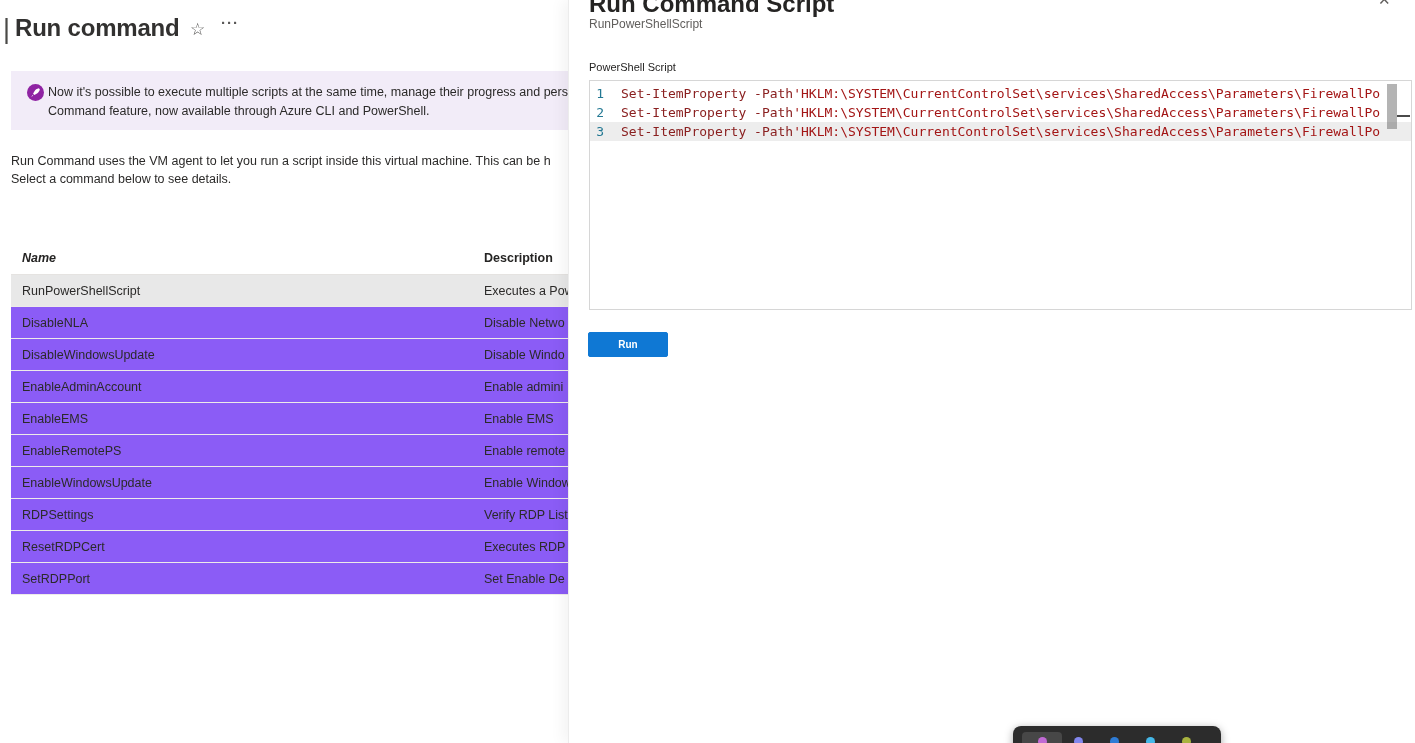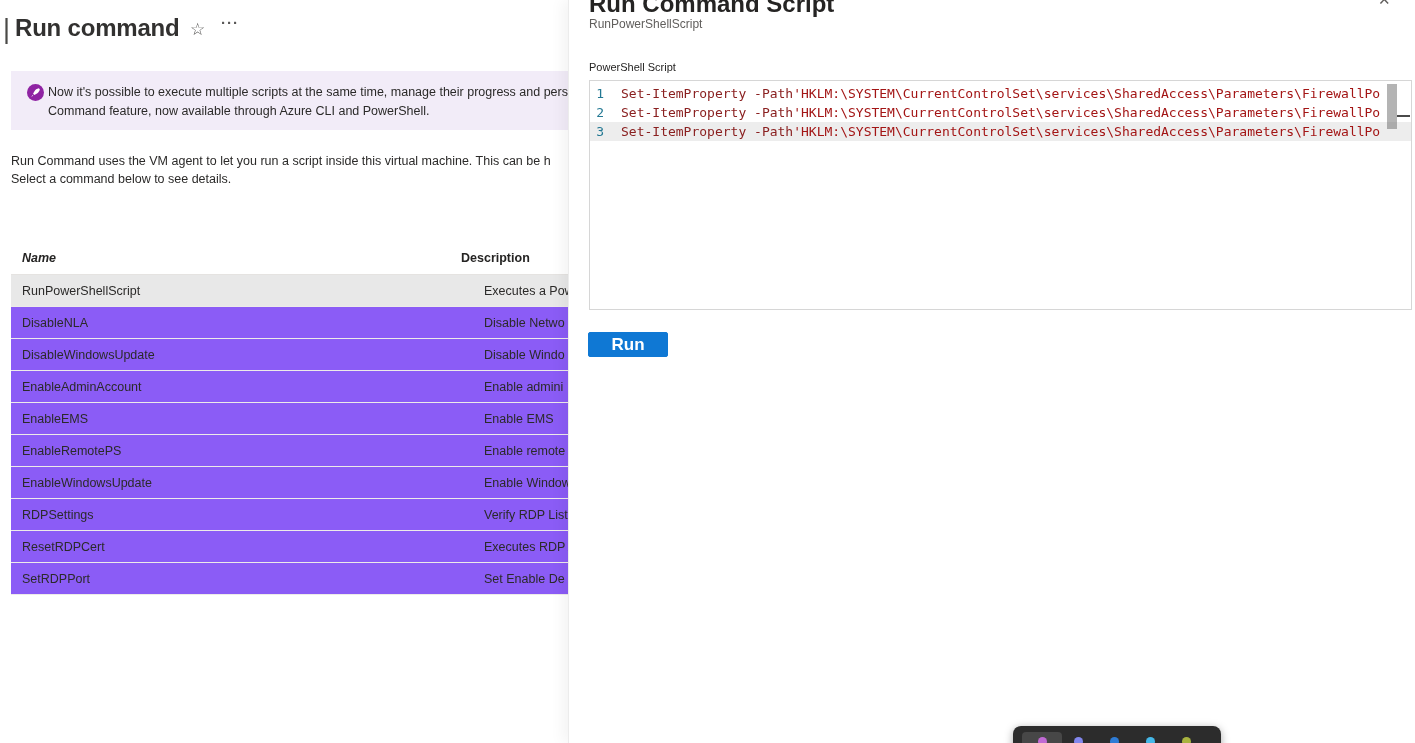--- a/index.html
+++ b/index.html
@@ -20,21 +20,21 @@
   .banner-icon { position:absolute; left:16px; top:13px; width:17px; height:17px; }
   .banner-text { position:absolute; left:37px; top:12px; font-size:12.5px; line-height:19px; color:#2b2a29; white-space:nowrap; }
 
   .intro { position:absolute; left:11px; top:152px; width:557px; overflow:hidden; font-size:12.5px; line-height:18px; color:#2b2a29; }
   .intro div { white-space:nowrap; }
 
   .cmd-table { position:absolute; left:11px; top:245px; width:557px; overflow:hidden; }
   .thead { position:relative; height:30px; border-bottom:1px solid #e5e3e1; }
   .th { position:absolute; top:6px; font-size:12.5px; font-weight:700; color:#252423; }
   .th-name { left:11px;font-style:italic; }
-  .th-desc { left:450px; }
+  .th-desc { left:473px; }
   .trow { position:relative; height:32px; border-bottom:1px solid #edebe9; background:#8b5cf6; cursor:pointer; }
   .trow.selected { background:#e8e8e8; }
   .tcell { position:absolute; top:9px; font-size:12.5px; color:#2b2a29; white-space:nowrap; }
   .tc-name { left:11px; }
   .tc-desc { left:473px; }
 
   
   #panel { position:absolute; left:568px; top:0; width:847px; height:743px; background:#fff;
            border-left:1px solid #ececec; box-shadow:-5px 0 14px rgba(0,0,0,0.05); }
   .panel-title { position:absolute; left:20px; top:-10px; font-size:24px; font-weight:600; color:#252423; white-space:nowrap; }
@@ -47,21 +47,21 @@
   .cline { position:relative; height:19px; display:flex; align-items:center; white-space:nowrap;
            font-family:"DejaVu Sans Mono", monospace; font-size:13px; }
   .cline.current { background:#ededed; }
   .lnum { width:31px; text-align:right; padding-right:17px; color:#237893; flex:0 0 auto; }
   .code-cmd { color:#8a2020; }
   .code-str { color:#a31515; }
   .vscroll-thumb { position:absolute; right:14px; top:3px; width:10px; height:45px; background:rgba(105,105,105,0.5); }
   .ruler-cursor { position:absolute; right:1px; top:34px; width:13px; height:2px; background:#4a4a4a; }
 
   .run-btn { position:absolute; left:19px; top:332px; width:80px; height:25px; background:#0f78d4; border:1px solid #0f78d4;
-             border-radius:2px; color:#fff; font-size:17px; font-weight:700; text-align:center; line-height:23px; cursor:pointer; }
+             border-radius:2px; color:#fff; font-size:10px; font-weight:700; text-align:center; line-height:23px; cursor:pointer; }
 
   
   .tray-popup { position:absolute; left:1013px; top:726px; width:208px; height:44px; background:#2c2c2c;
                 border-radius:8px; box-shadow:0 2px 8px rgba(0,0,0,0.35); z-index:10; }
   .tray-highlight { position:absolute; left:9px; top:6px; width:40px; height:34px; background:#474747; border-radius:4px; }
   .tray-dot { position:absolute; top:11px; width:9px; height:9px; border-radius:50%; }
 </style>
 </head>
 <body>
 

